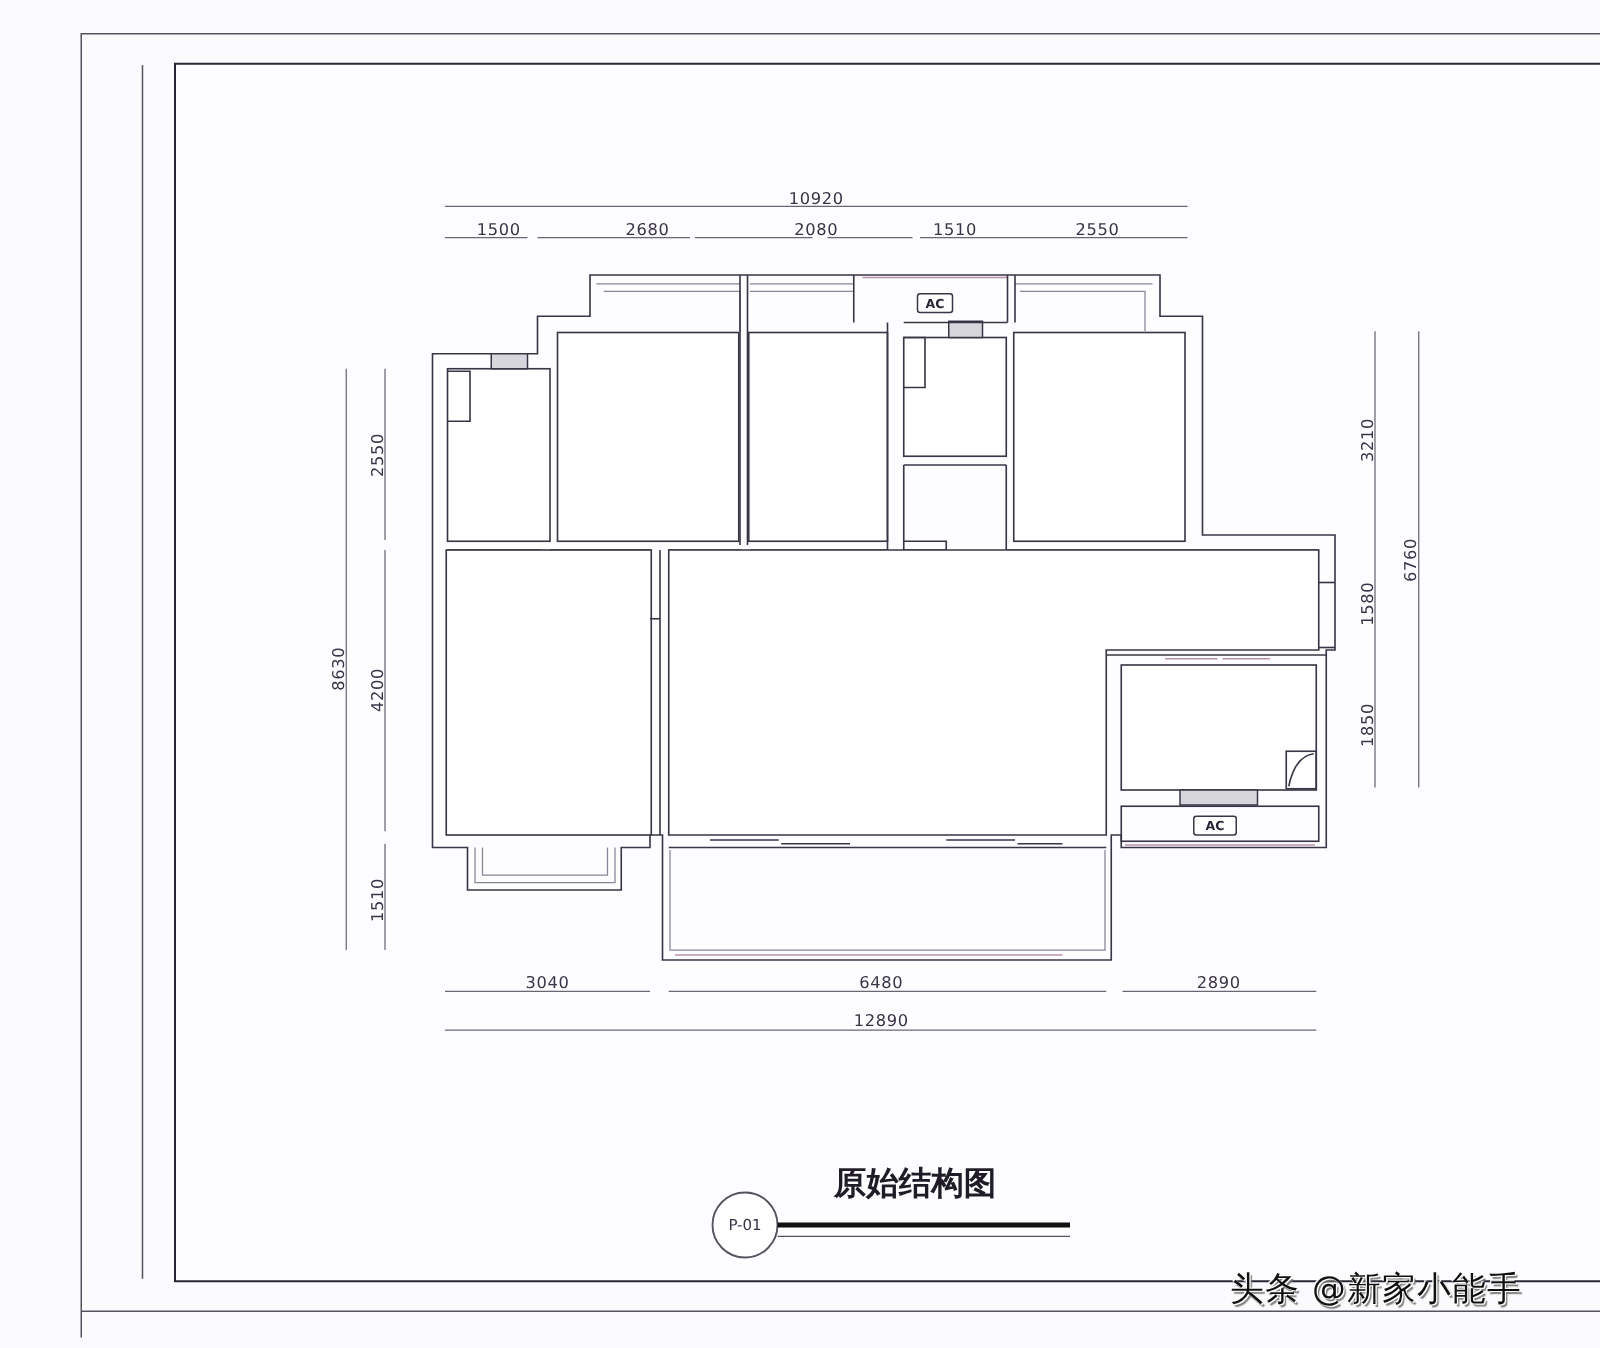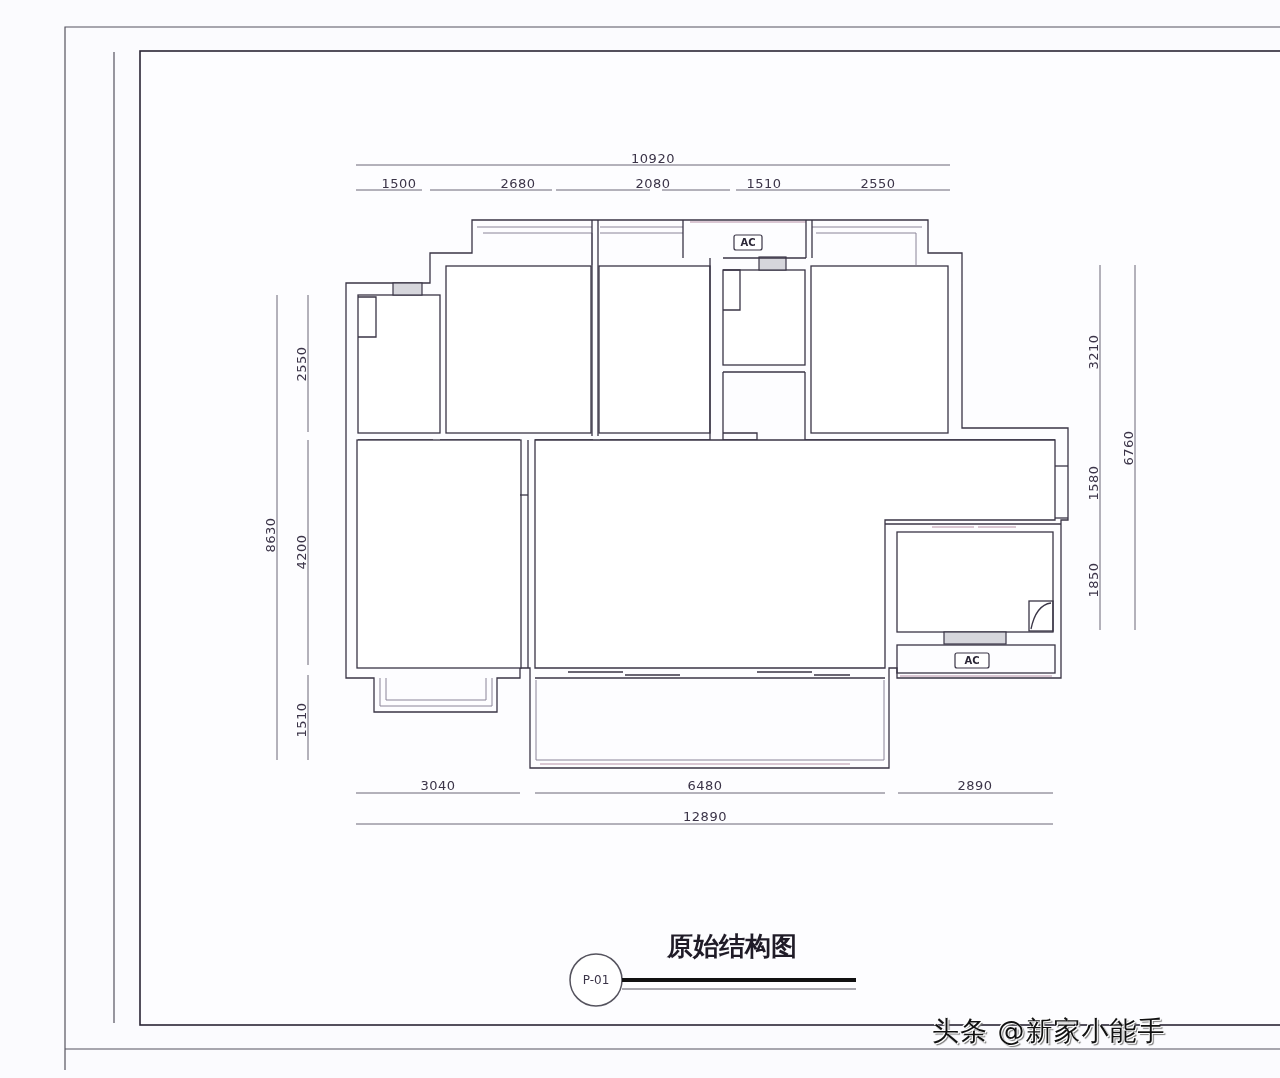--- a/index.html
+++ b/index.html
@@ -17,21 +17,21 @@
   .win { fill: none; stroke: #8a8498; stroke-width: 1; }
   .win-pink { fill: none; stroke: #b892a8; stroke-width: 1.2; }
   .door-gray { fill: #d6d6dc; stroke: #3a3546; stroke-width: 1.2; }
   .dim { stroke: #6a6676; stroke-width: 1; fill: none; }
   .dimtxt { font-family: "DejaVu Sans", sans-serif; font-size: 13px; fill: #3b3448; letter-spacing: 0.5px; }
   .ac-box { fill: #fff; stroke: #3a3546; stroke-width: 1.2; }
   .ac-txt { font-family: "DejaVu Sans", sans-serif; font-size: 10px; font-weight: bold; fill: #2a2535; }
   .title-txt { font-family: "DejaVu Sans", sans-serif; font-size: 26px; font-weight: bold; fill: #1f1b27; }
   .sheet-txt { font-family: "DejaVu Sans", sans-serif; font-size: 12px; fill: #3b3448; }
   .watermark {
-    position: absolute; left: 932px; top: 1013px;
+    position: absolute; left: 984px; top: 1013px;
     font-family: "DejaVu Sans", sans-serif; font-size: 27px; color: #111;
     text-shadow: 1px 1px 0 #fff, -1px -1px 0 #fff, 2px 2px 1px #777;
     letter-spacing: 1px;
   }
 </style>
 </head>
 <body>
 
 <svg id="plan" width="1280" height="1078" viewBox="0 0 1280 1078">
 

